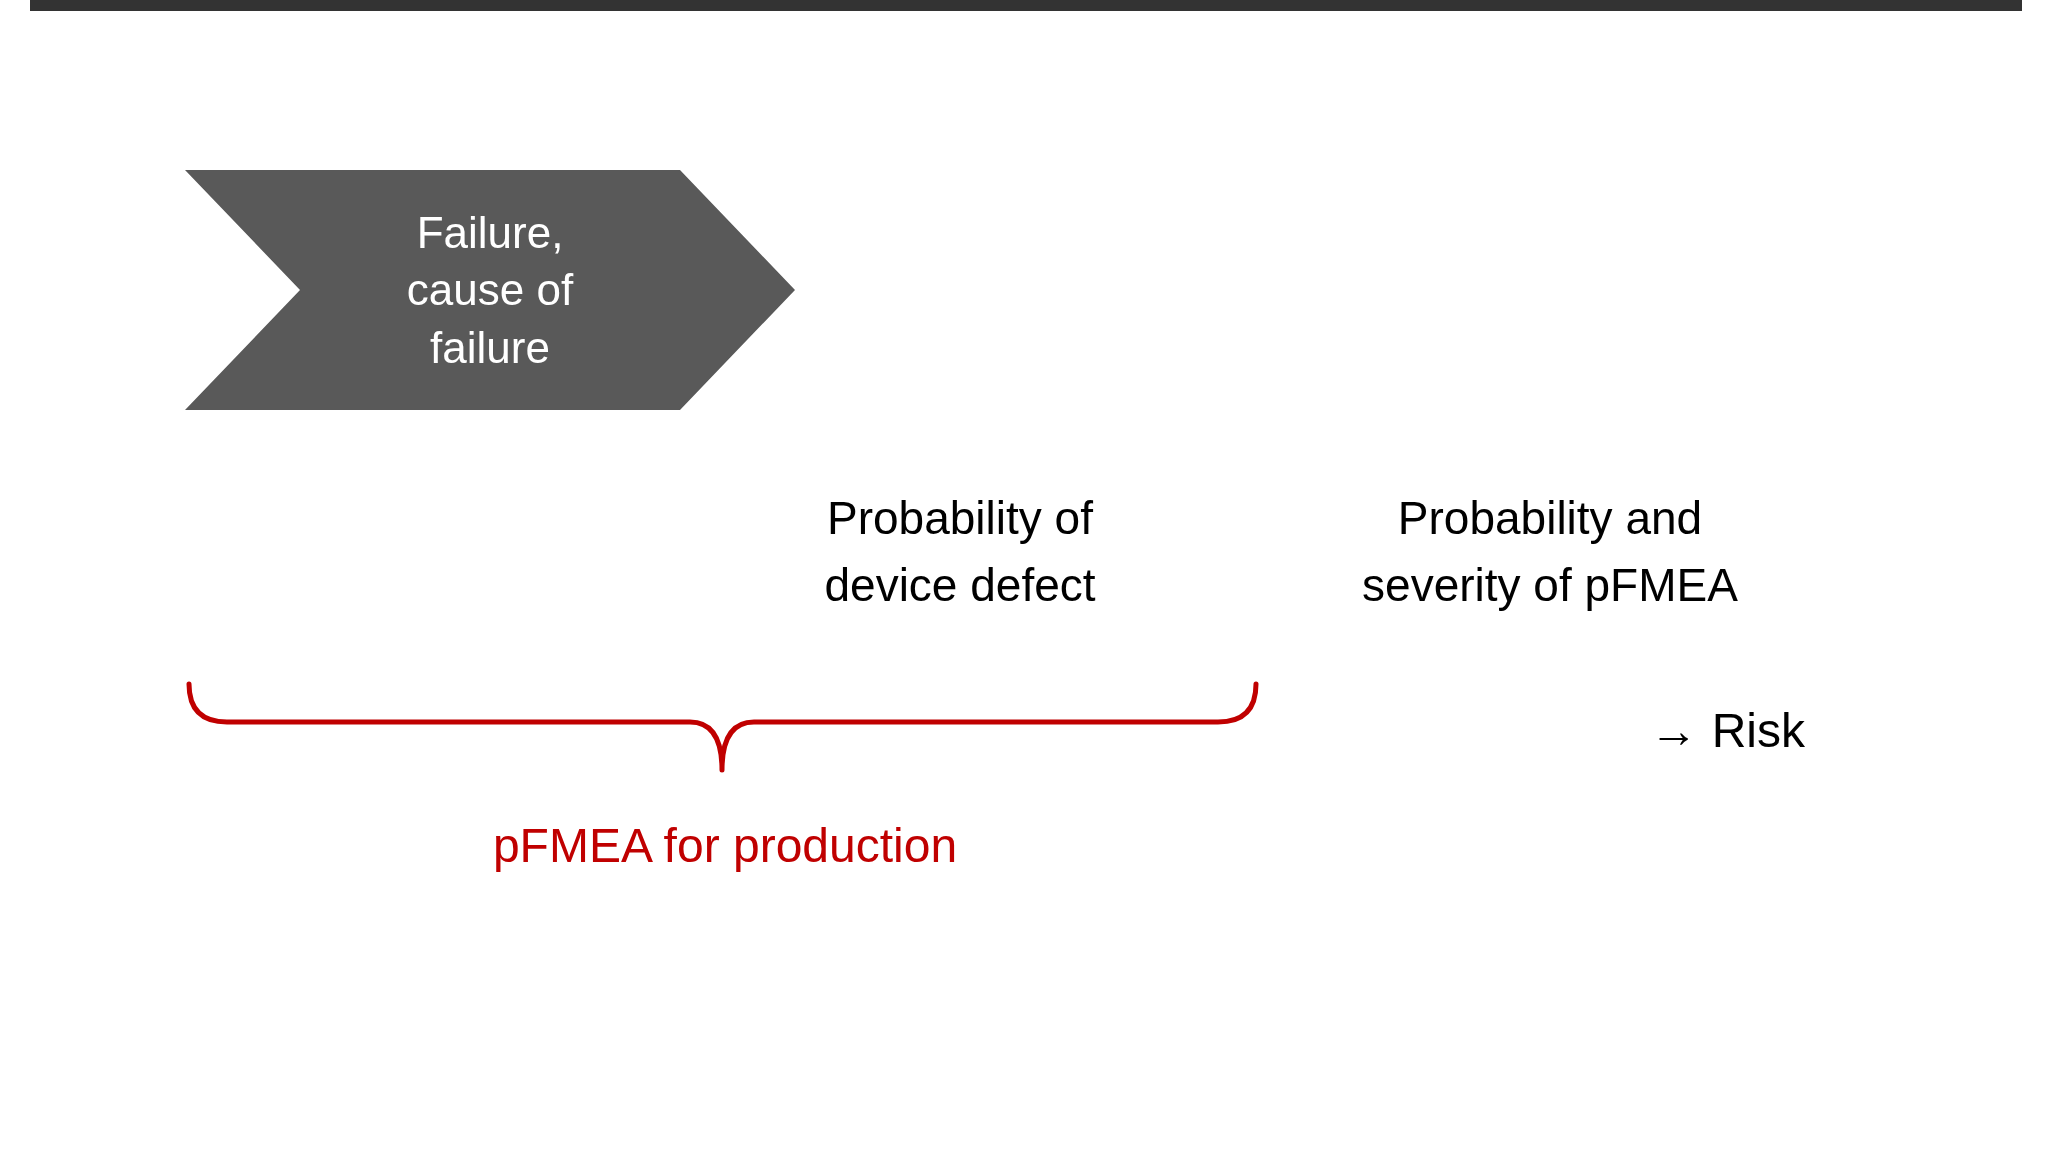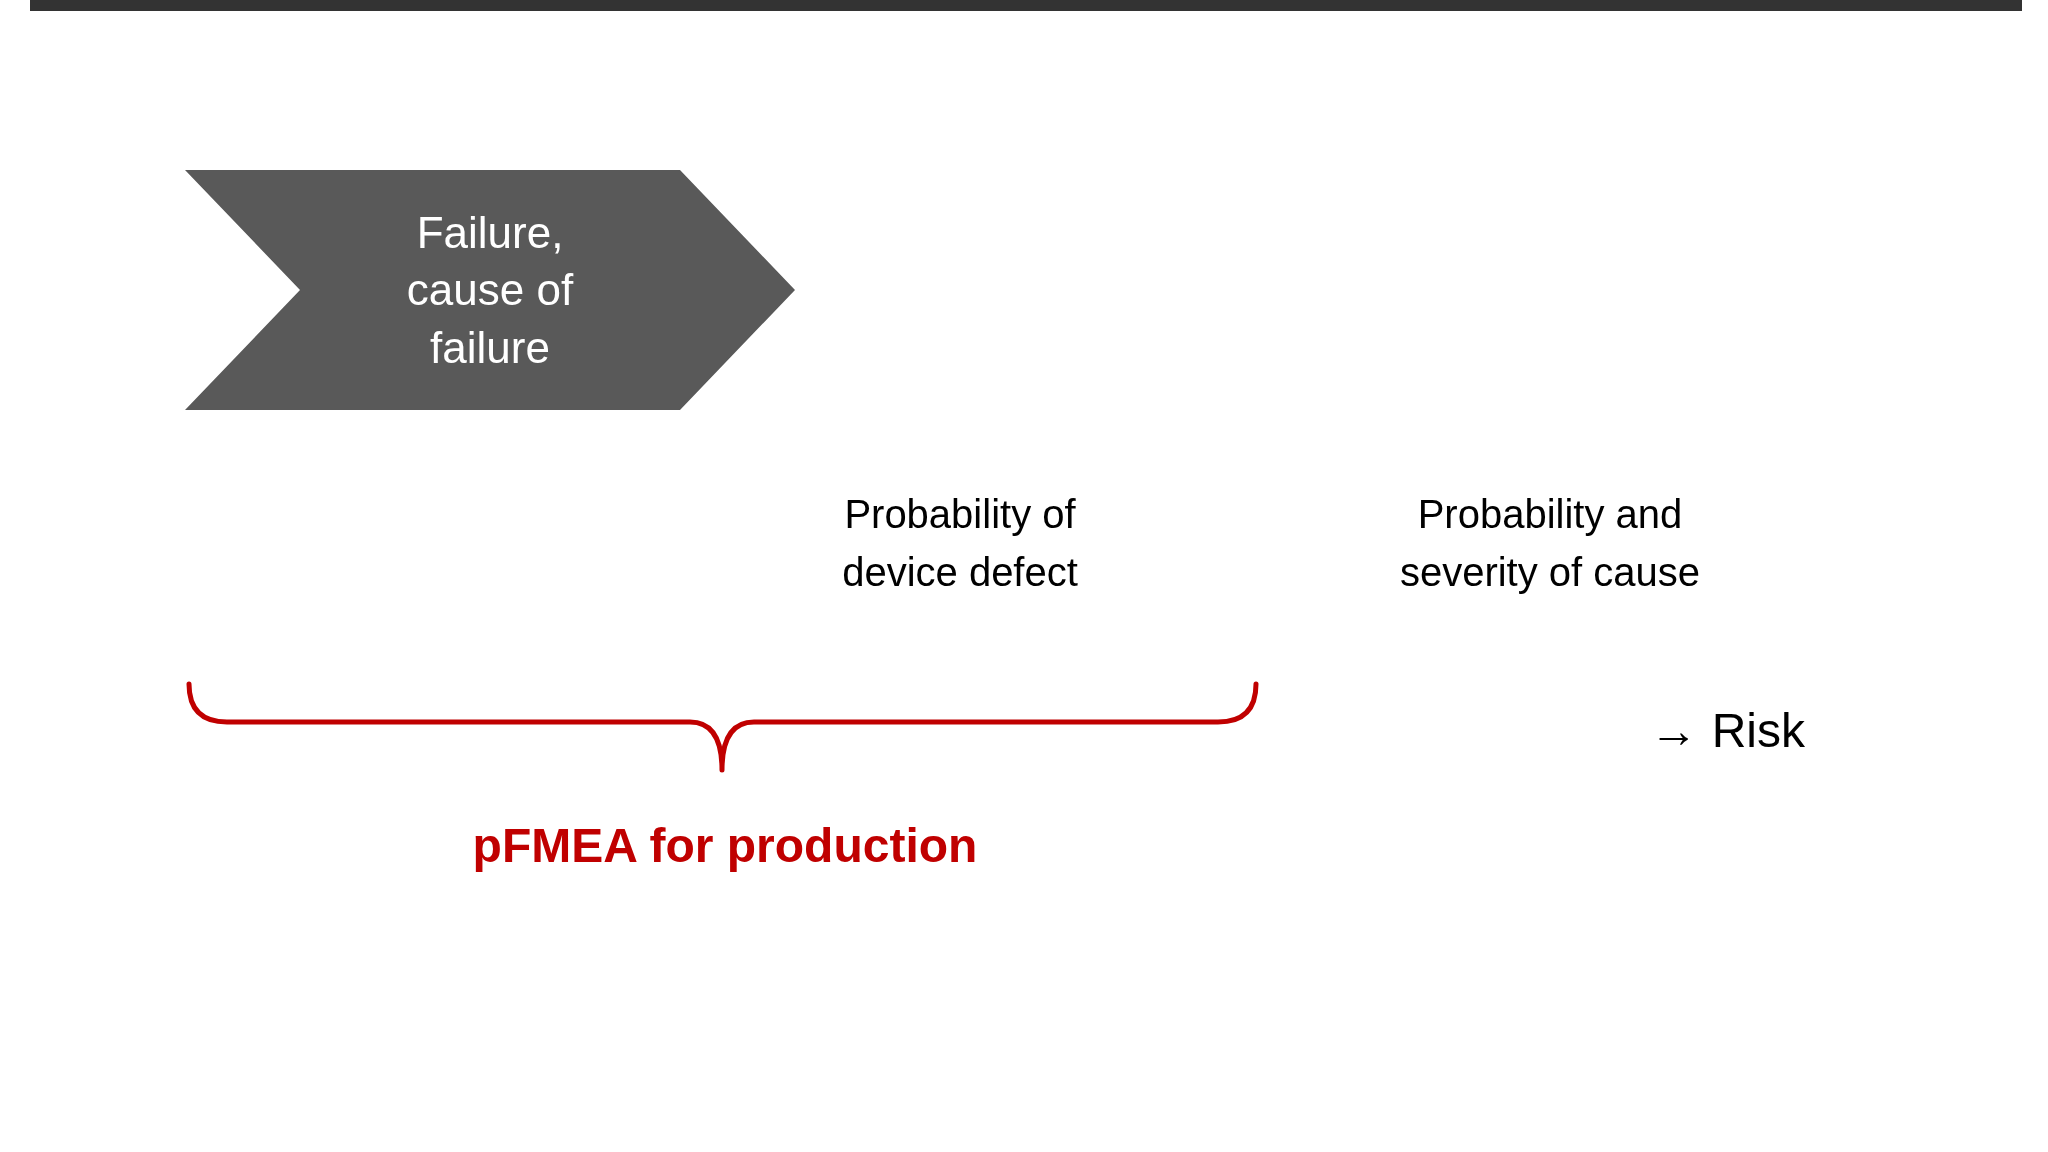--- a/index.html
+++ b/index.html
@@ -51,21 +51,21 @@
     white-space: pre-line;
   }
   .arrow1 { left: 185px; }
   .arrow2 { left: 715px; }
   .arrow3 { left: 1245px; }
   .caption {
     position: absolute;
     top: 485px;
     text-align: center;
     color: var(--text-black, #000000);
-    font-size: 40px;
+    font-size: 46px;
     line-height: 1.45;
     white-space: pre-line;
   }
   .caption2 { left: 710px; width: 500px; }
   .caption3 { left: 1295px; width: 510px; }
   .brace-svg {
     position: absolute;
     left: 185px;
     top: 680px;
     width: 1075px;
@@ -93,21 +93,20 @@
   }
   .pfmea {
     position: absolute;
     left: 335px;
     width: 780px;
     top: 815px;
     text-align: center;
     color: var(--accent-red, #C00000);
     font-size: 48px;
     line-height: 1.3;
-    font-weight: bold;
   }
 </style>
 </head>
 <body>
 
 <div class="slide">
 
   <div class="top-bar"></div>
 
   <div class="arrow arrow1">
@@ -116,21 +115,21 @@
 cause of
 failure</div>
   </div>
 
 
 
   <div class="caption caption2">Probability of
 device defect</div>
 
   <div class="caption caption3">Probability and
-severity of cause</div>
+severity of pFMEA</div>
 
   <svg class="brace-svg" viewBox="0 0 1075 100" aria-hidden="true">
     <path d="M 4 4 Q 4 42 42 42 L 505 42 Q 537 42 537 90 Q 537 42 569 42 L 1033 42 Q 1071 42 1071 4"></path>
   </svg>
 
   <div class="risk">
     <span class="risk-arrow">→</span><span>Risk</span>
   </div>
 
   <div class="pfmea">pFMEA for production</div>

